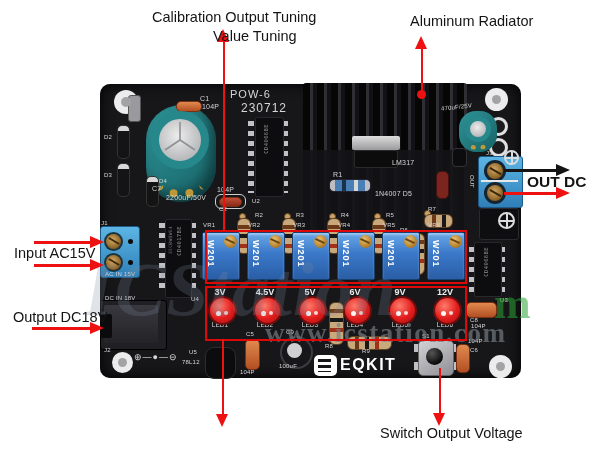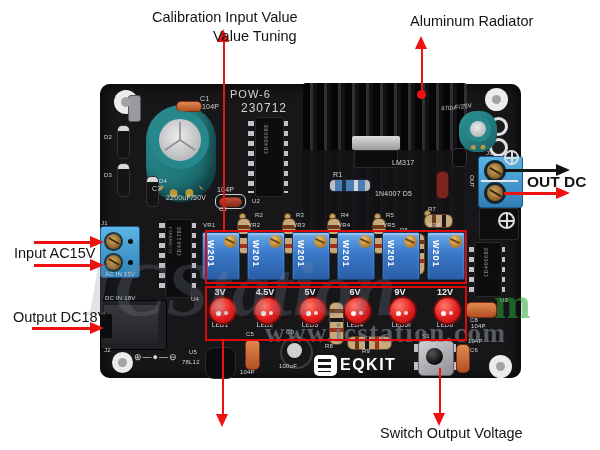--- a/index.html
+++ b/index.html
@@ -308,21 +308,21 @@
   <div class="tri-right" style="left:90px;top:259px"></div>
 
   <div class="hline" style="left:32px;top:327px;width:58px"></div>
   <div class="tri-right" style="left:90px;top:322px"></div>
 
   <div class="hline black" style="left:504px;top:169px;width:52px"></div>
   <div class="tri-right black" style="left:556px;top:164px"></div>
   <div class="hline" style="left:504px;top:192px;width:52px"></div>
   <div class="tri-right" style="left:556px;top:187px"></div>
 
-  <div class="label" style="left:152px;top:9px">Calibration Input Value</div>
+  <div class="label" style="left:152px;top:9px">Calibration Output Tuning</div>
   <div class="label" style="left:213px;top:28px">Value Tuning</div>
   <div class="label" style="left:410px;top:13px">Aluminum Radiator</div>
   <div class="label big" style="left:527px;top:173px">OUT DC</div>
   <div class="label" style="left:14px;top:245px">Input AC15V</div>
   <div class="label" style="left:13px;top:309px">Output DC18V</div>
   <div class="label" style="left:380px;top:425px">Switch Output Voltage</div>
 
 </div>
 
 </body></html>

